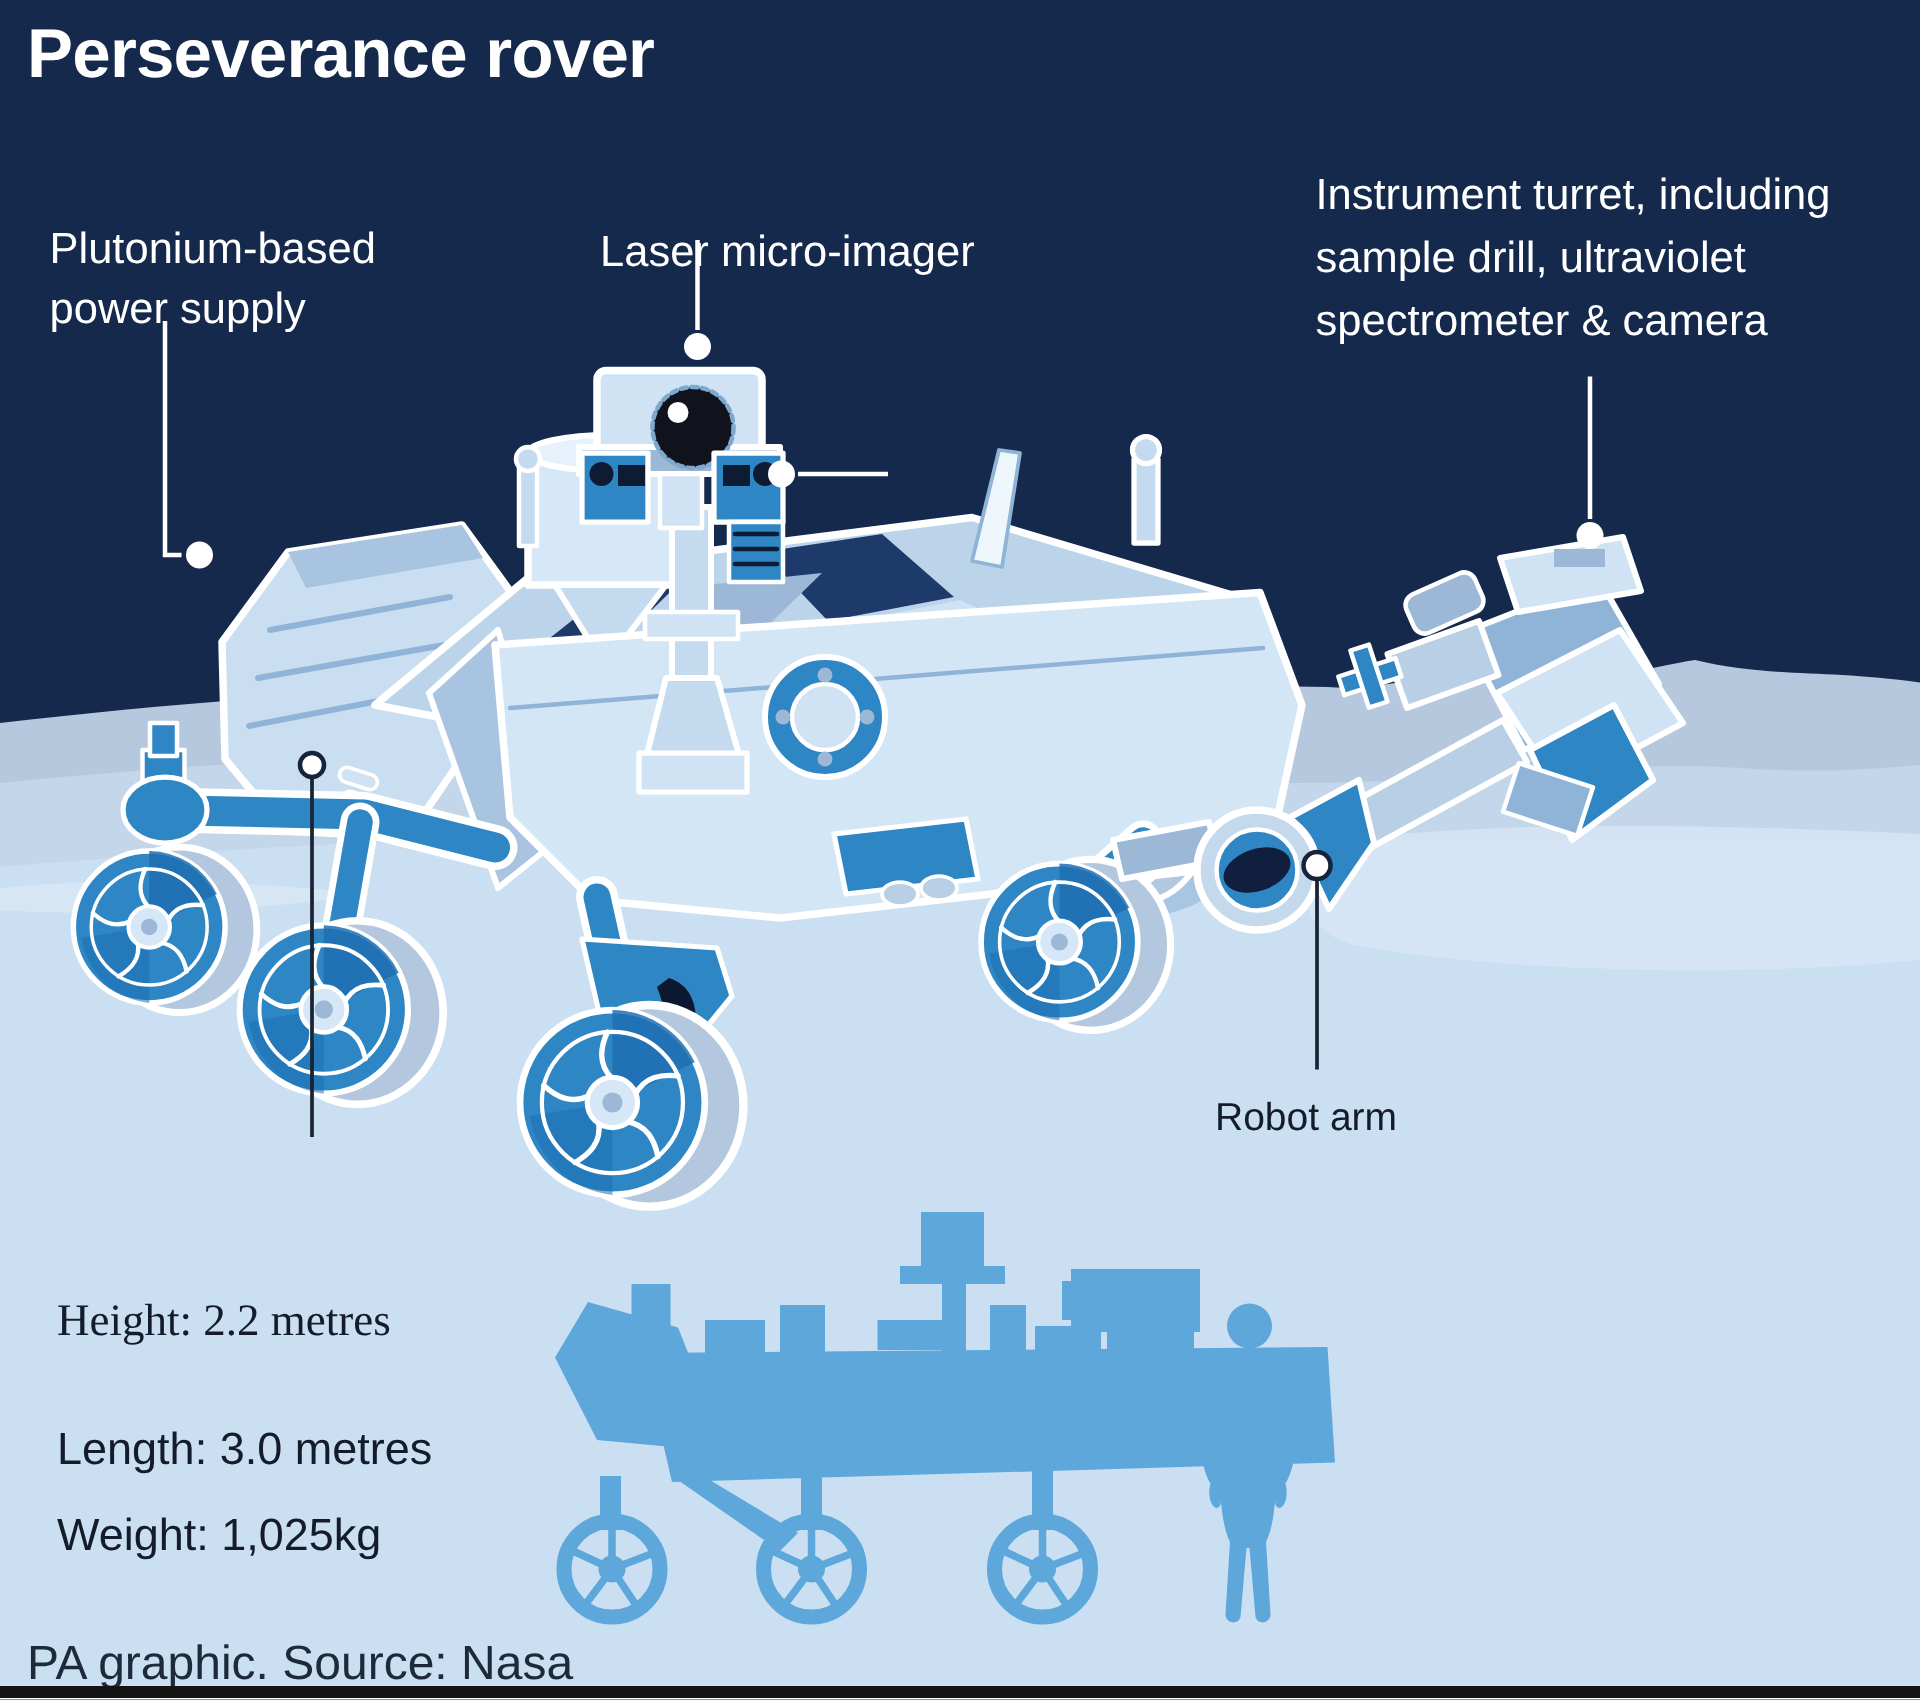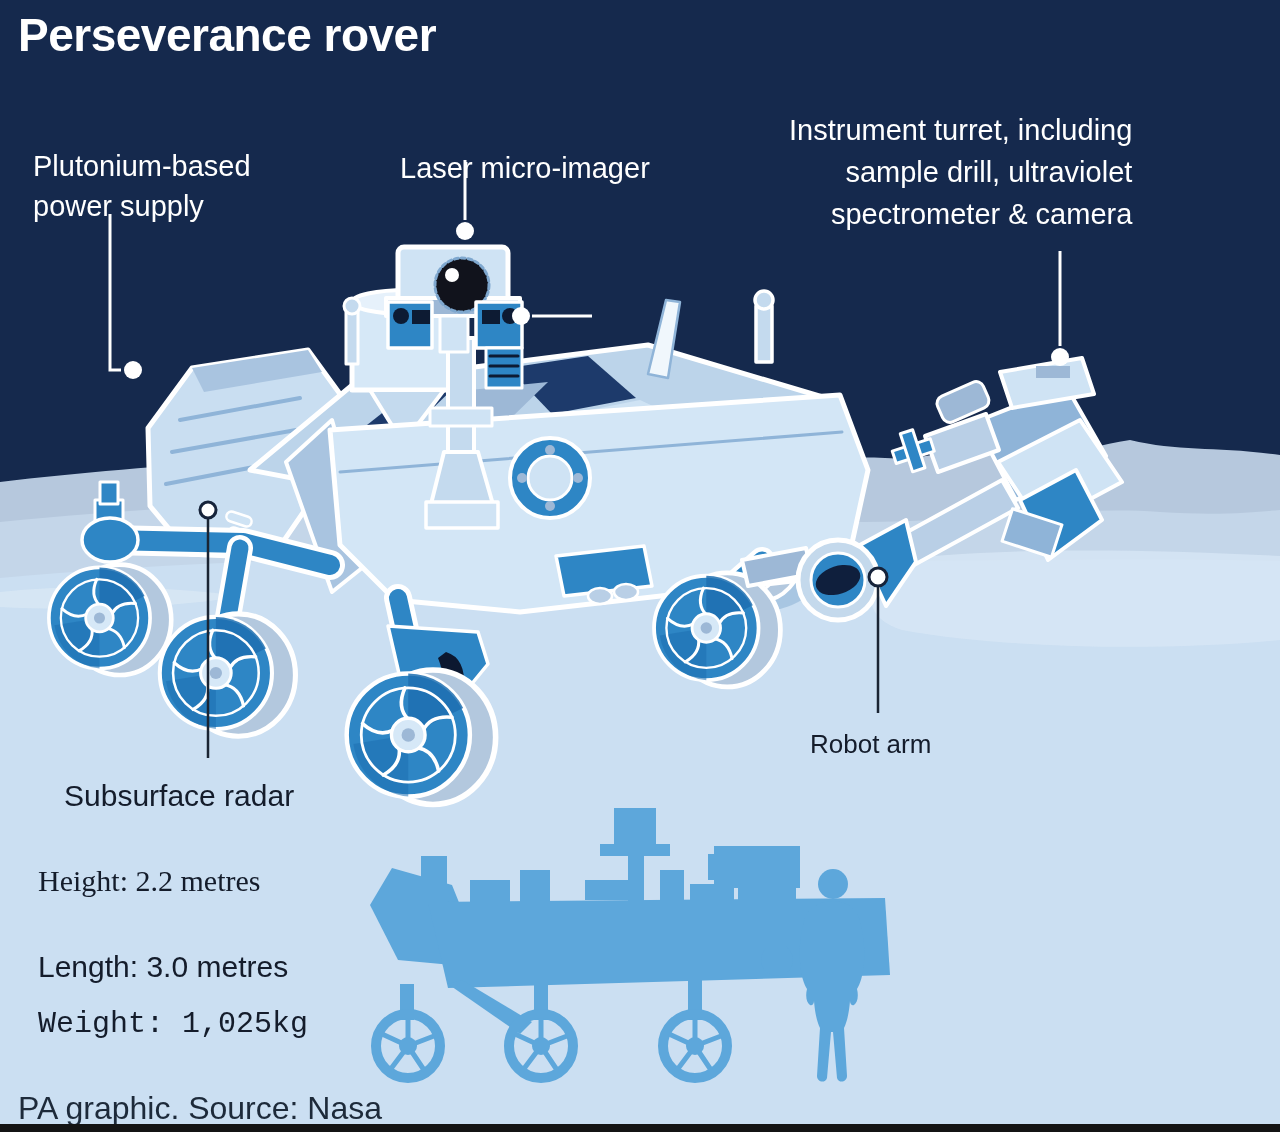--- a/index.html
+++ b/index.html
@@ -271,25 +271,24 @@
         <circle cx="878" cy="577" r="9" fill="#fff" stroke="#16233a" stroke-width="3"></circle>
       </g>
     </g>
   </svg>
 
   <div class="title">Perseverance rover</div>
 
   <div class="label" style="left:33px;top:124px;margin-top:22px;">Plutonium-based
 power supply</div>
   <div class="label" style="left:400px;top:119px;margin-top:29px;">Laser micro-imager</div>
-  <div class="label callout-turret" style="left:789px;top:109px;text-align:right;">Instrument turret, including
+  <div class="label callout-turret" style="left:877px;top:109px;">Instrument turret, including
 sample drill, ultraviolet
 spectrometer &amp; camera</div>
-  <div class="label dark" style="left:64px;top:776px;font-size:30px;">Subsurface radar</div>
   <div class="label dark" style="left:810px;top:724px;font-size:26px;">Robot arm</div>
 
   <div class="stat" style="top:864px;font-family:Liberation Serif, serif;">Height: 2.2 metres</div>
   <div class="stat" style="top:950px;">Length: 3.0 metres</div>
-  <div class="stat" style="top:1007px;font-family:Liberation Mono, monospace;">Weight: 1,025kg</div>
+  <div class="stat" style="top:1007px;">Weight: 1,025kg</div>
 
   <div class="footer">PA graphic. Source: Nasa</div>
   <div class="bottom-bar"></div>
 </div>
 
 </body></html>

